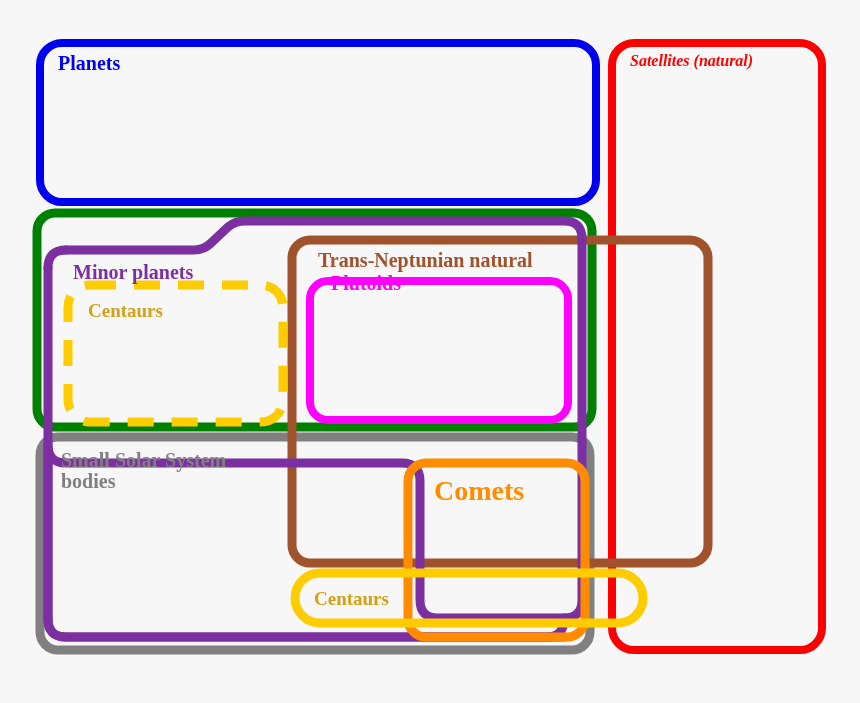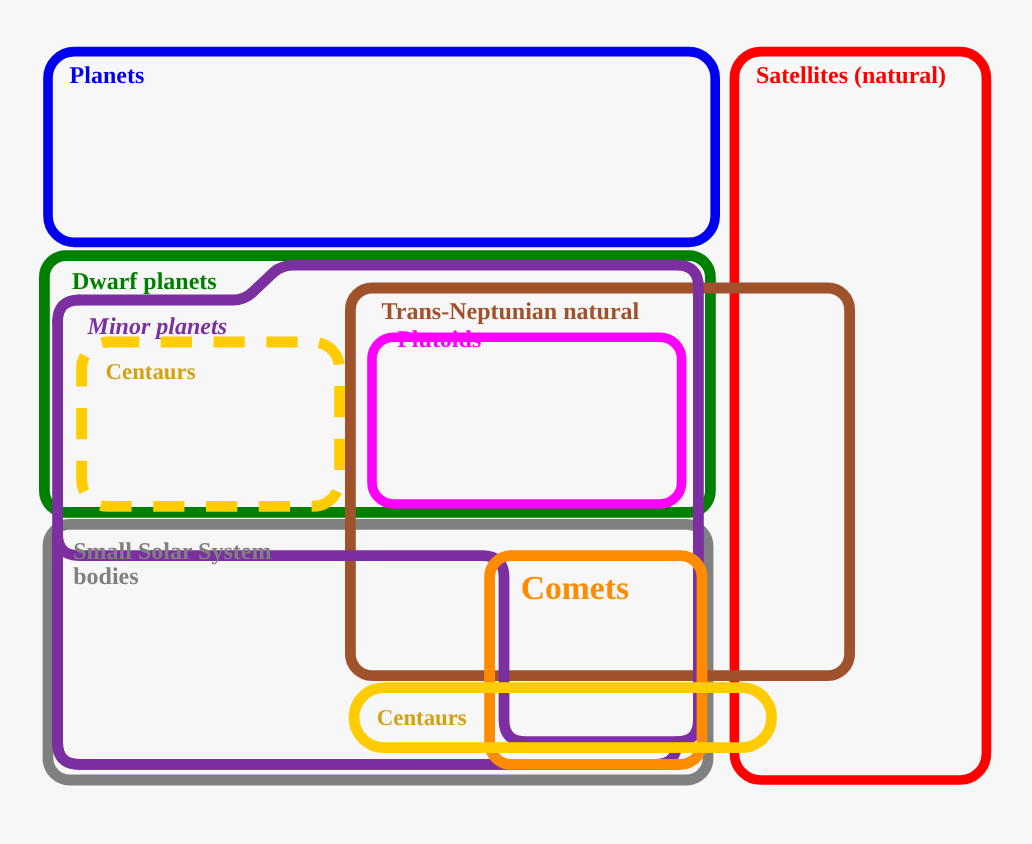--- a/index.html
+++ b/index.html
@@ -75,25 +75,24 @@
 
     <rect x="68" y="285" width="215" height="137" rx="22" ry="22" fill="none" stroke="#ffcc00" stroke-width="9" stroke-dasharray="26 18" stroke-linecap="butt"></rect>
 
     <rect x="408" y="463" width="177" height="174" rx="18" ry="18" fill="none" stroke="#ff8c00" stroke-width="9"></rect>
 
     <rect x="295" y="573" width="348" height="50" rx="25" ry="25" fill="none" stroke="#ffcc00" stroke-width="9"></rect>
   </svg>
 
   <div class="box-label" style="left:58px; top:53px; font-size:20px; color:#0000f0;">Planets</div>
 
-  <div class="box-label" style="left:630px; top:53px; font-size:20px; color:#ff0000;">Satellites (natural)</div>
+  <div class="box-label" style="left:630px; top:53px; font-size:16px; color:#ff0000;font-style:italic;">Satellites (natural)</div>
 
-  <div class="box-label" style="left:60px; top:225px; font-size:20px; color:#008000;">Dwarf planets</div>
 
-  <div class="box-label" style="left:73px; top:262px; font-size:20px; color:#7b2fa0;font-style:italic;">Minor planets</div>
+  <div class="box-label" style="left:73px; top:262px; font-size:20px; color:#7b2fa0;">Minor planets</div>
 
   <div class="box-label" style="left:318px; top:250px; font-size:20px; color:#a0522d;">Trans-Neptunian natural</div>
 
   <div class="box-label" style="left:331px; top:273px; font-size:20px; color:#ff00ff;">Plutoids</div>
 
   <div class="box-label" style="left:88px; top:301px; font-size:19px; color:#d4a017;">Centaurs</div>
 
   <div class="box-label" style="left:61px; top:450px; font-size:20px; color:#808080;">Small Solar System
 bodies</div>
 

